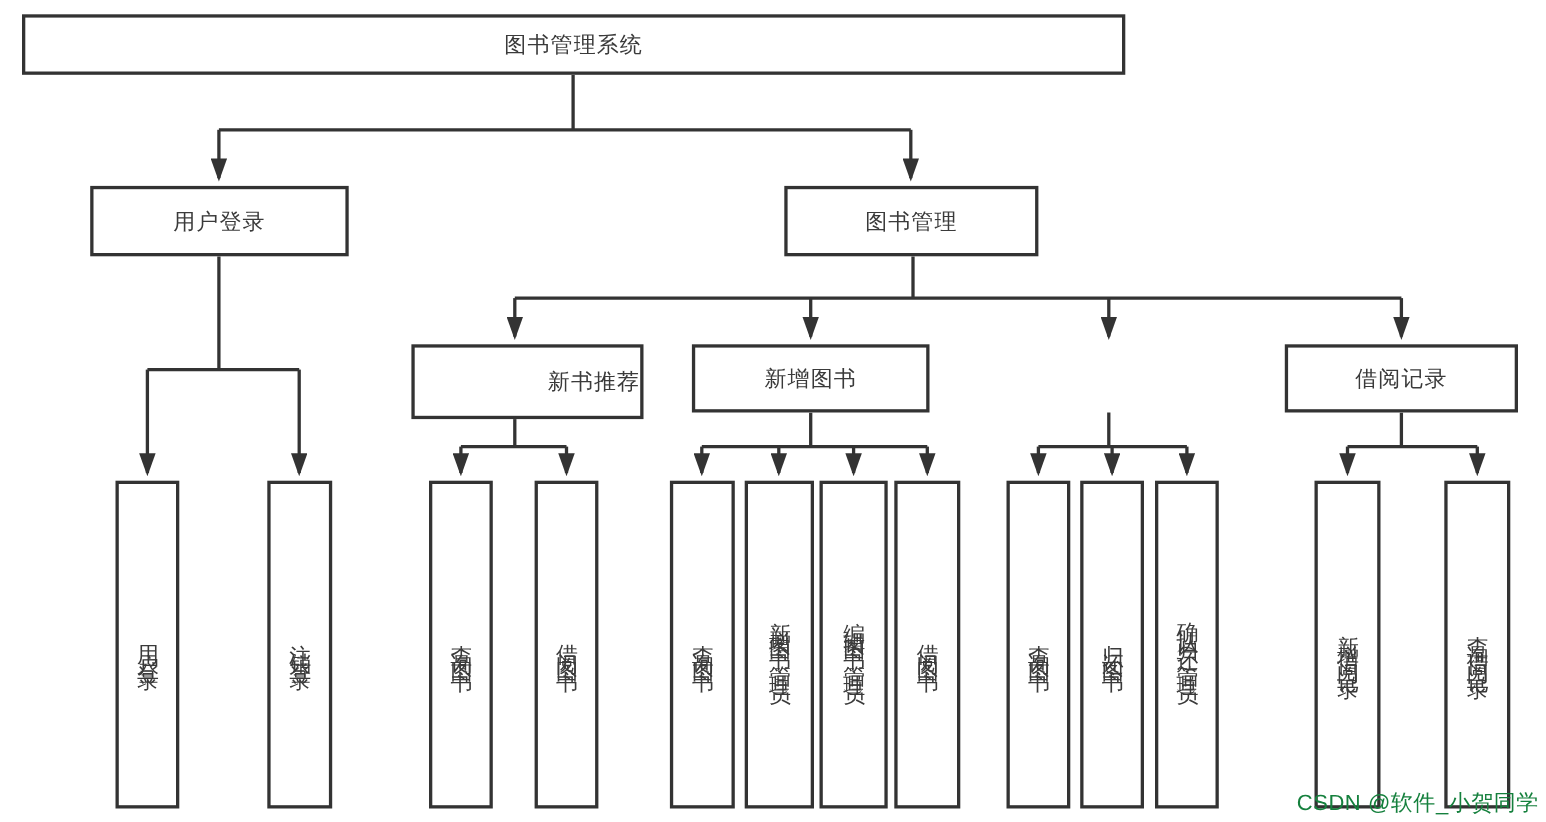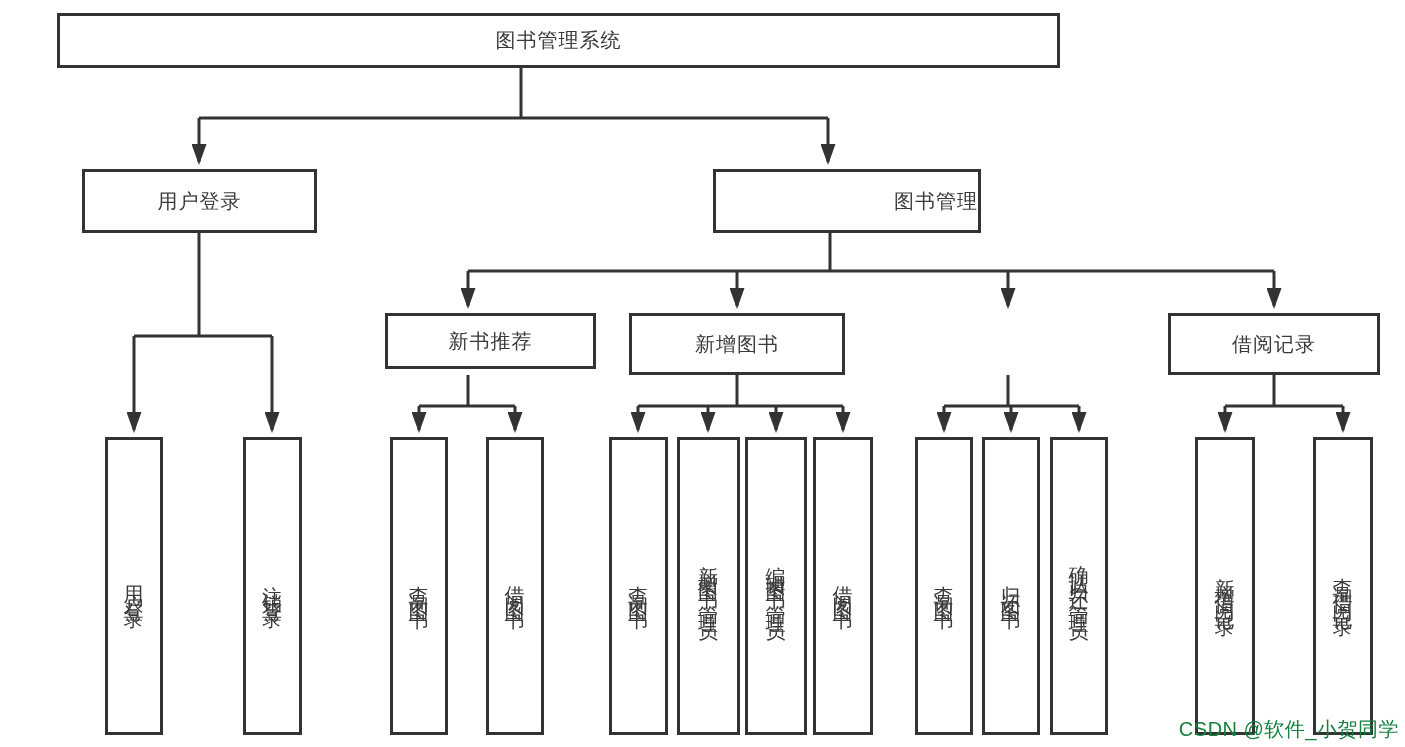--- a/index.html
+++ b/index.html
@@ -22,21 +22,21 @@
     box-sizing: border-box;
     border: 3px solid #333333;
     background: #ffffff;
     display: flex;
     align-items: center;
     justify-content: center;
     color: #3a3a3a;
     z-index: 2;
   }
   .hnode { font-size: 20px; letter-spacing: 1px; }
-  .root-node { font-size: 20px; letter-spacing: 1px; margin-left: 37px; }
+  .root-node { font-size: 20px; letter-spacing: 1px; }
   .vnode { top: 437px; height: 298px; }
   .vnode .vtext {
     writing-mode: vertical-rl;
     text-orientation: mixed;
     font-size: 20px;
     letter-spacing: 8px;
     line-height: 1;
     white-space: nowrap;
   }
   .watermark {
@@ -118,25 +118,25 @@
     </g>
   </svg>
 
   <div class="node root-node" style="left:20px; top:13px; width:1003px; height:55px;">
     <span>图书管理系统</span>
   </div>
 
   <div class="node hnode" style="left:82px; top:169px; width:235px; height:64px;">
     <span>用户登录</span>
   </div>
-  <div class="node hnode" style="left:713px; top:169px; width:268px; height:64px;justify-content:flex-end;">
+  <div class="node hnode" style="left:713px; top:169px; width:231px; height:64px;">
     <span>图书管理</span>
   </div>
 
-  <div class="node hnode" style="left:385px; top:313px; width:211px; height:56px;">
+  <div class="node hnode" style="left:374px; top:313px; width:211px; height:68px;justify-content:flex-end;">
     <span>新书推荐</span>
   </div>
   <div class="node hnode" style="left:629px; top:313px; width:216px; height:62px;">
     <span>新增图书</span>
   </div>
   <div class="node hnode" style="left:1168px; top:313px; width:212px; height:62px;">
     <span>借阅记录</span>
   </div>
 
   <div class="node vnode" style="left:105px; width:58px;">

